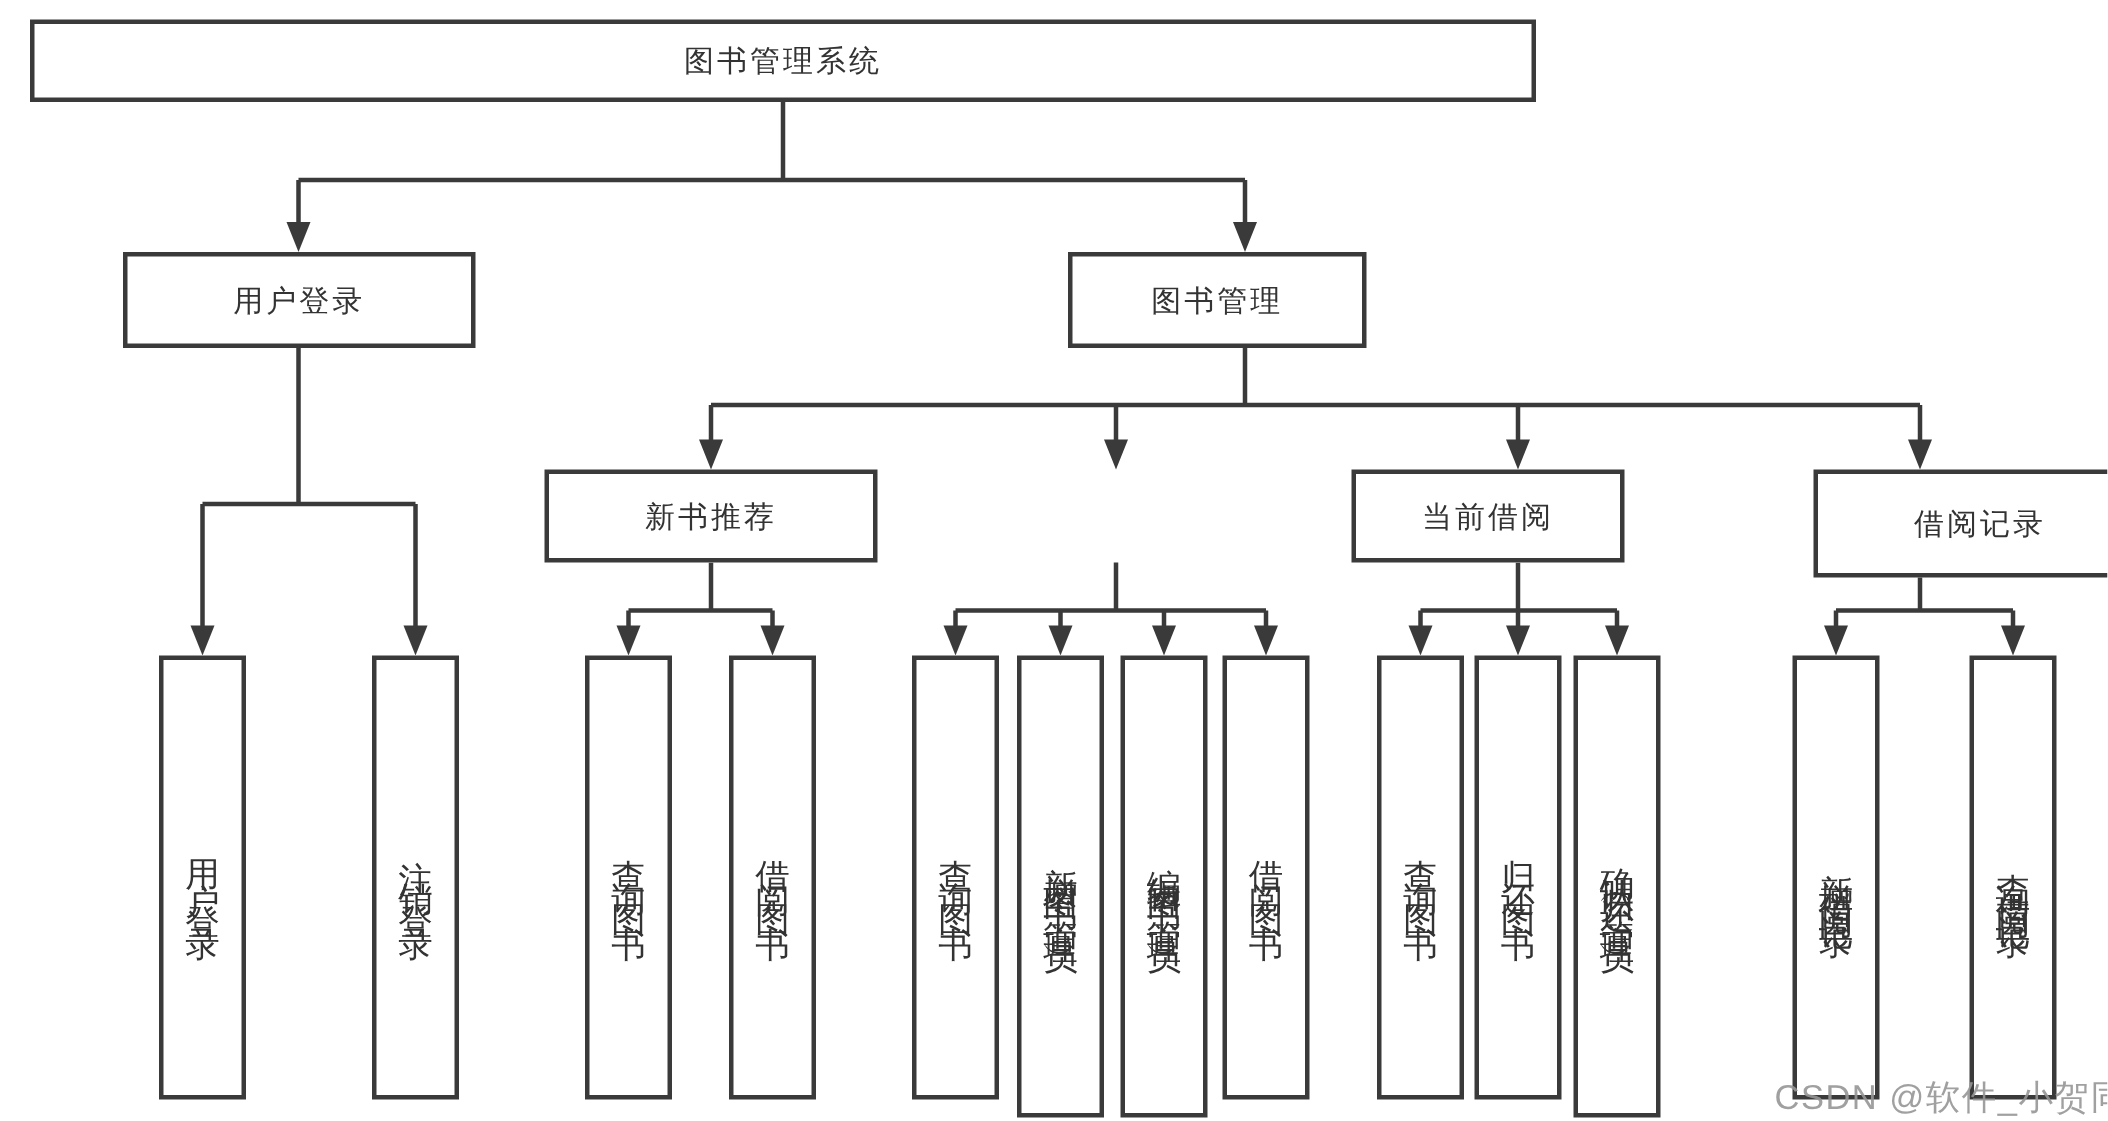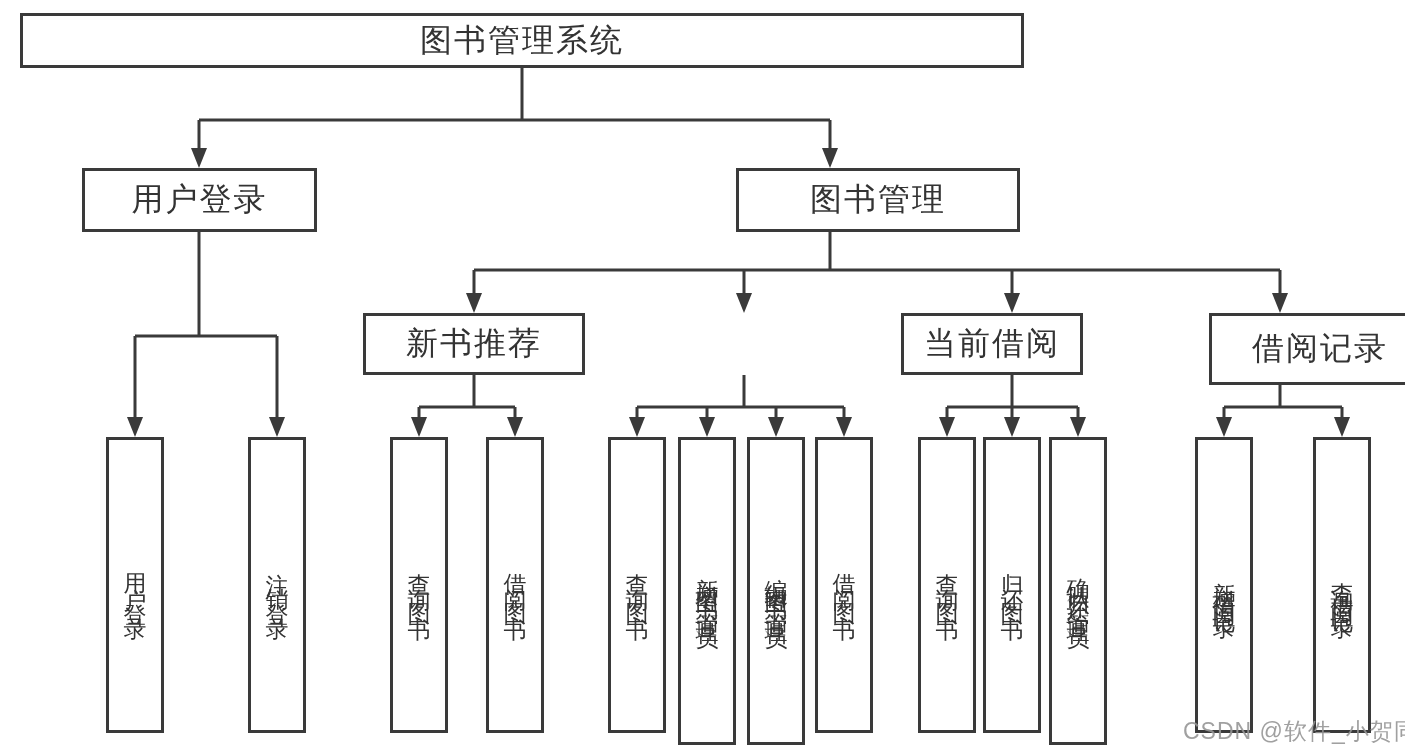--- a/index.html
+++ b/index.html
@@ -23,21 +23,21 @@
   .hbox {
     position: absolute;
     box-sizing: border-box;
     border: 3px solid #3a3a3a;
     background: #ffffff;
     display: flex;
     align-items: center;
     justify-content: center;
   }
   .hlabel {
-    font-size: 32px;
+    font-size: 20px;
     color: #333333;
     letter-spacing: 2px;
     white-space: nowrap;
   }
   .vbox {
     position: absolute;
     box-sizing: border-box;
     border: 3px solid #3a3a3a;
     background: #ffffff;
     width: 58px;
@@ -61,21 +61,21 @@
     top: 716px;
     font-size: 23px;
     color: rgba(150,150,150,0.9);
     white-space: nowrap;
     letter-spacing: 1px;
   }
 
   
   #root-box   { left: 20px;  top: 13px;  width: 1004px; height: 55px; }
   #user-login { left: 82px;  top: 168px; width: 235px;  height: 64px; }
-  #book-mgmt  { left: 736px; top: 168px; width: 284px;  height: 64px; }
+  #book-mgmt  { left: 712px; top: 168px; width: 199px;  height: 64px; }
   #new-book   { left: 363px; top: 313px; width: 222px;  height: 62px; }
   #book-borrow{ left: 633px; top: 313px; width: 222px;  height: 62px; }
   #cur-borrow { left: 901px; top: 313px; width: 182px;  height: 62px; }
   #borrow-rec { left: 1169px;top: 313px; width: 222px;  height: 72px; margin-left: 40px; }
 
   #leaf-u1 { left: 106px;  height: 296px; }
   #leaf-u2 { left: 248px;  height: 296px; }
   #leaf-n1 { left: 390px;  height: 296px; }
   #leaf-n2 { left: 486px;  height: 296px; }
   #leaf-b1 { left: 608px;  height: 296px; }

